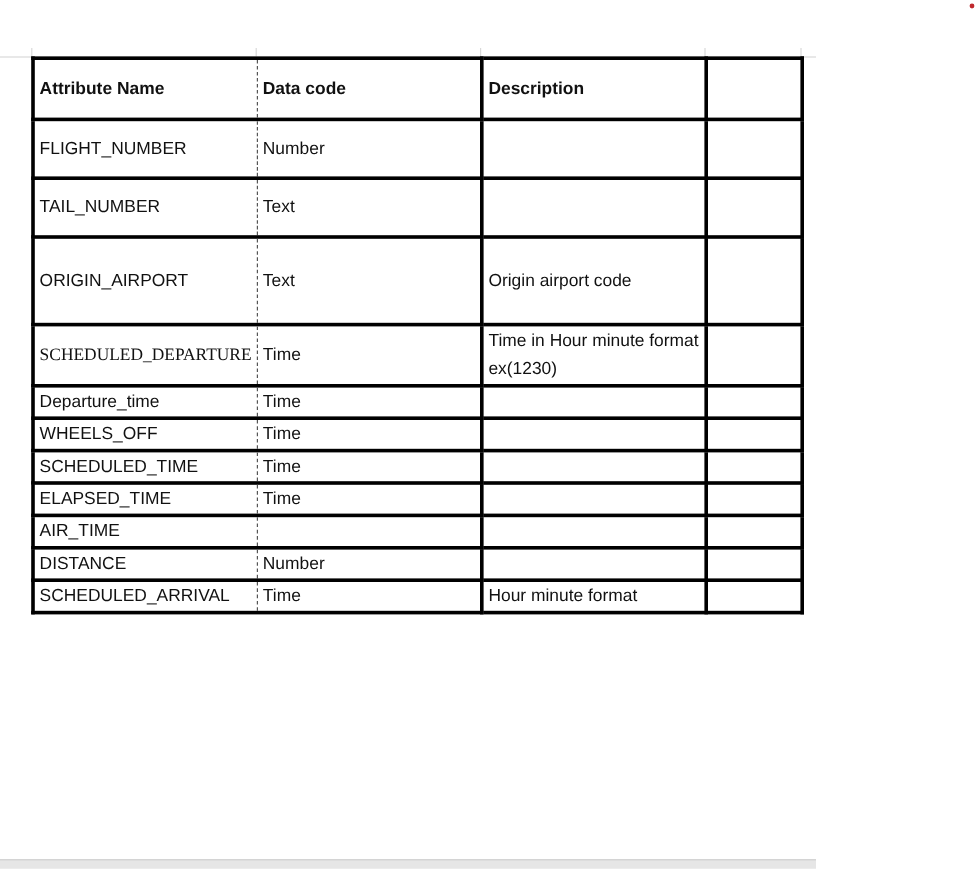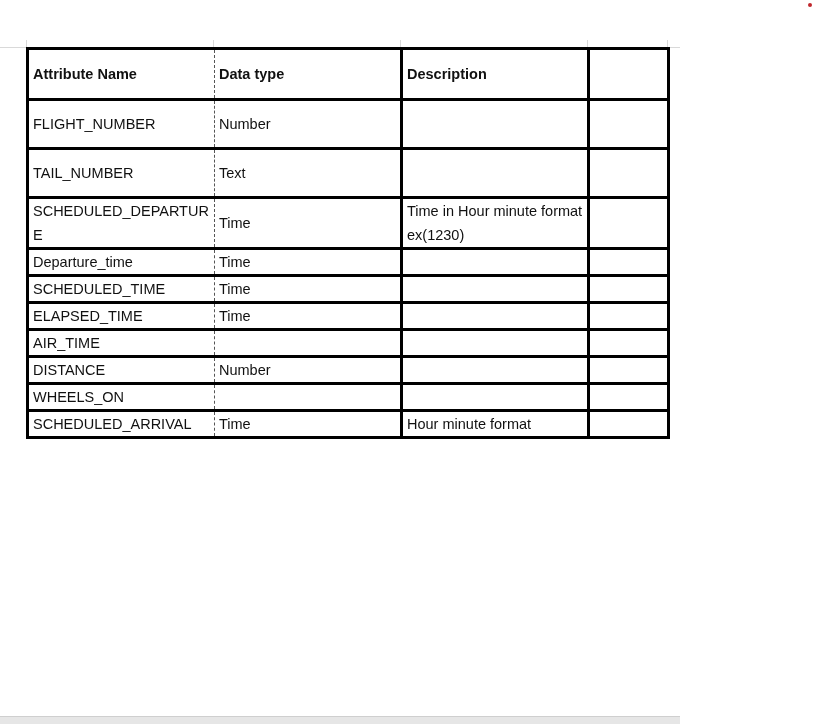--- a/index.html
+++ b/index.html
@@ -18,21 +18,21 @@
     border-collapse: collapse; table-layout: fixed;
   }
   .tbl td {
     border: 3px solid #000; padding: 0 4px; font-size: 14.5px;
     vertical-align: middle; white-space: normal; line-height: 24px;
     overflow: hidden; box-sizing: border-box;
   }
   .tbl td.c1 { border-right: 1px dashed #555; }
   .tbl td.c2 { border-left: 1px dashed #555; }
   .tbl tr.hdr td { font-weight: bold; }
-  .tbl td.wrap { word-break: break-all; }
+  .tbl td.wrap { word-break: break-all; font-family: Liberation Serif, serif; }
   .bottom-bar {
     position: absolute; left: 0; top: 716px; width: 680px; height: 8px;
     background: #e6e6e6; border-top: 1px solid #cfcfcf;
   }
   .red-dot {
     position: absolute; left: 808px; top: 3px; width: 4px; height: 4px;
     border-radius: 50%; background: #c0282d;
   }
 </style>
 </head>
@@ -51,44 +51,56 @@
   <table class="tbl">
     <colgroup>
       <col style="width:187px">
         <col style="width:187px">
         <col style="width:187px">
         <col style="width:80px">
     </colgroup>
     <tbody>
       <tr class="hdr" style="height:51px">
         <td class="c1">Attribute Name</td>
-        <td class="c2">Data type</td>
+        <td class="c2">Data code</td>
         <td>Description</td>
         <td></td>
       </tr>
       <tr style="height:49px">
         <td class="c1">FLIGHT_NUMBER</td>
         <td class="c2">Number</td>
         <td></td>
         <td></td>
       </tr>
       <tr style="height:49px">
         <td class="c1">TAIL_NUMBER</td>
         <td class="c2">Text</td>
         <td></td>
         <td></td>
       </tr>
+      <tr style="height:73px">
+        <td class="c1">ORIGIN_AIRPORT</td>
+        <td class="c2">Text</td>
+        <td>Origin airport code</td>
+        <td></td>
+      </tr>
       <tr style="height:50px">
         <td class="c1 wrap">SCHEDULED_DEPARTURE</td>
         <td class="c2">Time</td>
         <td>Time in Hour minute format ex(1230)</td>
         <td></td>
       </tr>
       <tr style="height:25px">
         <td class="c1">Departure_time</td>
+        <td class="c2">Time</td>
+        <td></td>
+        <td></td>
+      </tr>
+      <tr style="height:25px">
+        <td class="c1">WHEELS_OFF</td>
         <td class="c2">Time</td>
         <td></td>
         <td></td>
       </tr>
       <tr style="height:25px">
         <td class="c1">SCHEDULED_TIME</td>
         <td class="c2">Time</td>
         <td></td>
         <td></td>
       </tr>
@@ -104,26 +116,20 @@
         <td></td>
         <td></td>
       </tr>
       <tr style="height:25px">
         <td class="c1">DISTANCE</td>
         <td class="c2">Number</td>
         <td></td>
         <td></td>
       </tr>
       <tr style="height:25px">
-        <td class="c1">WHEELS_ON</td>
-        <td class="c2"></td>
-        <td></td>
-        <td></td>
-      </tr>
-      <tr style="height:25px">
         <td class="c1">SCHEDULED_ARRIVAL</td>
         <td class="c2">Time</td>
         <td>Hour minute format</td>
         <td></td>
       </tr>
 
     </tbody>
   </table>
 
   <div class="bottom-bar"></div>

